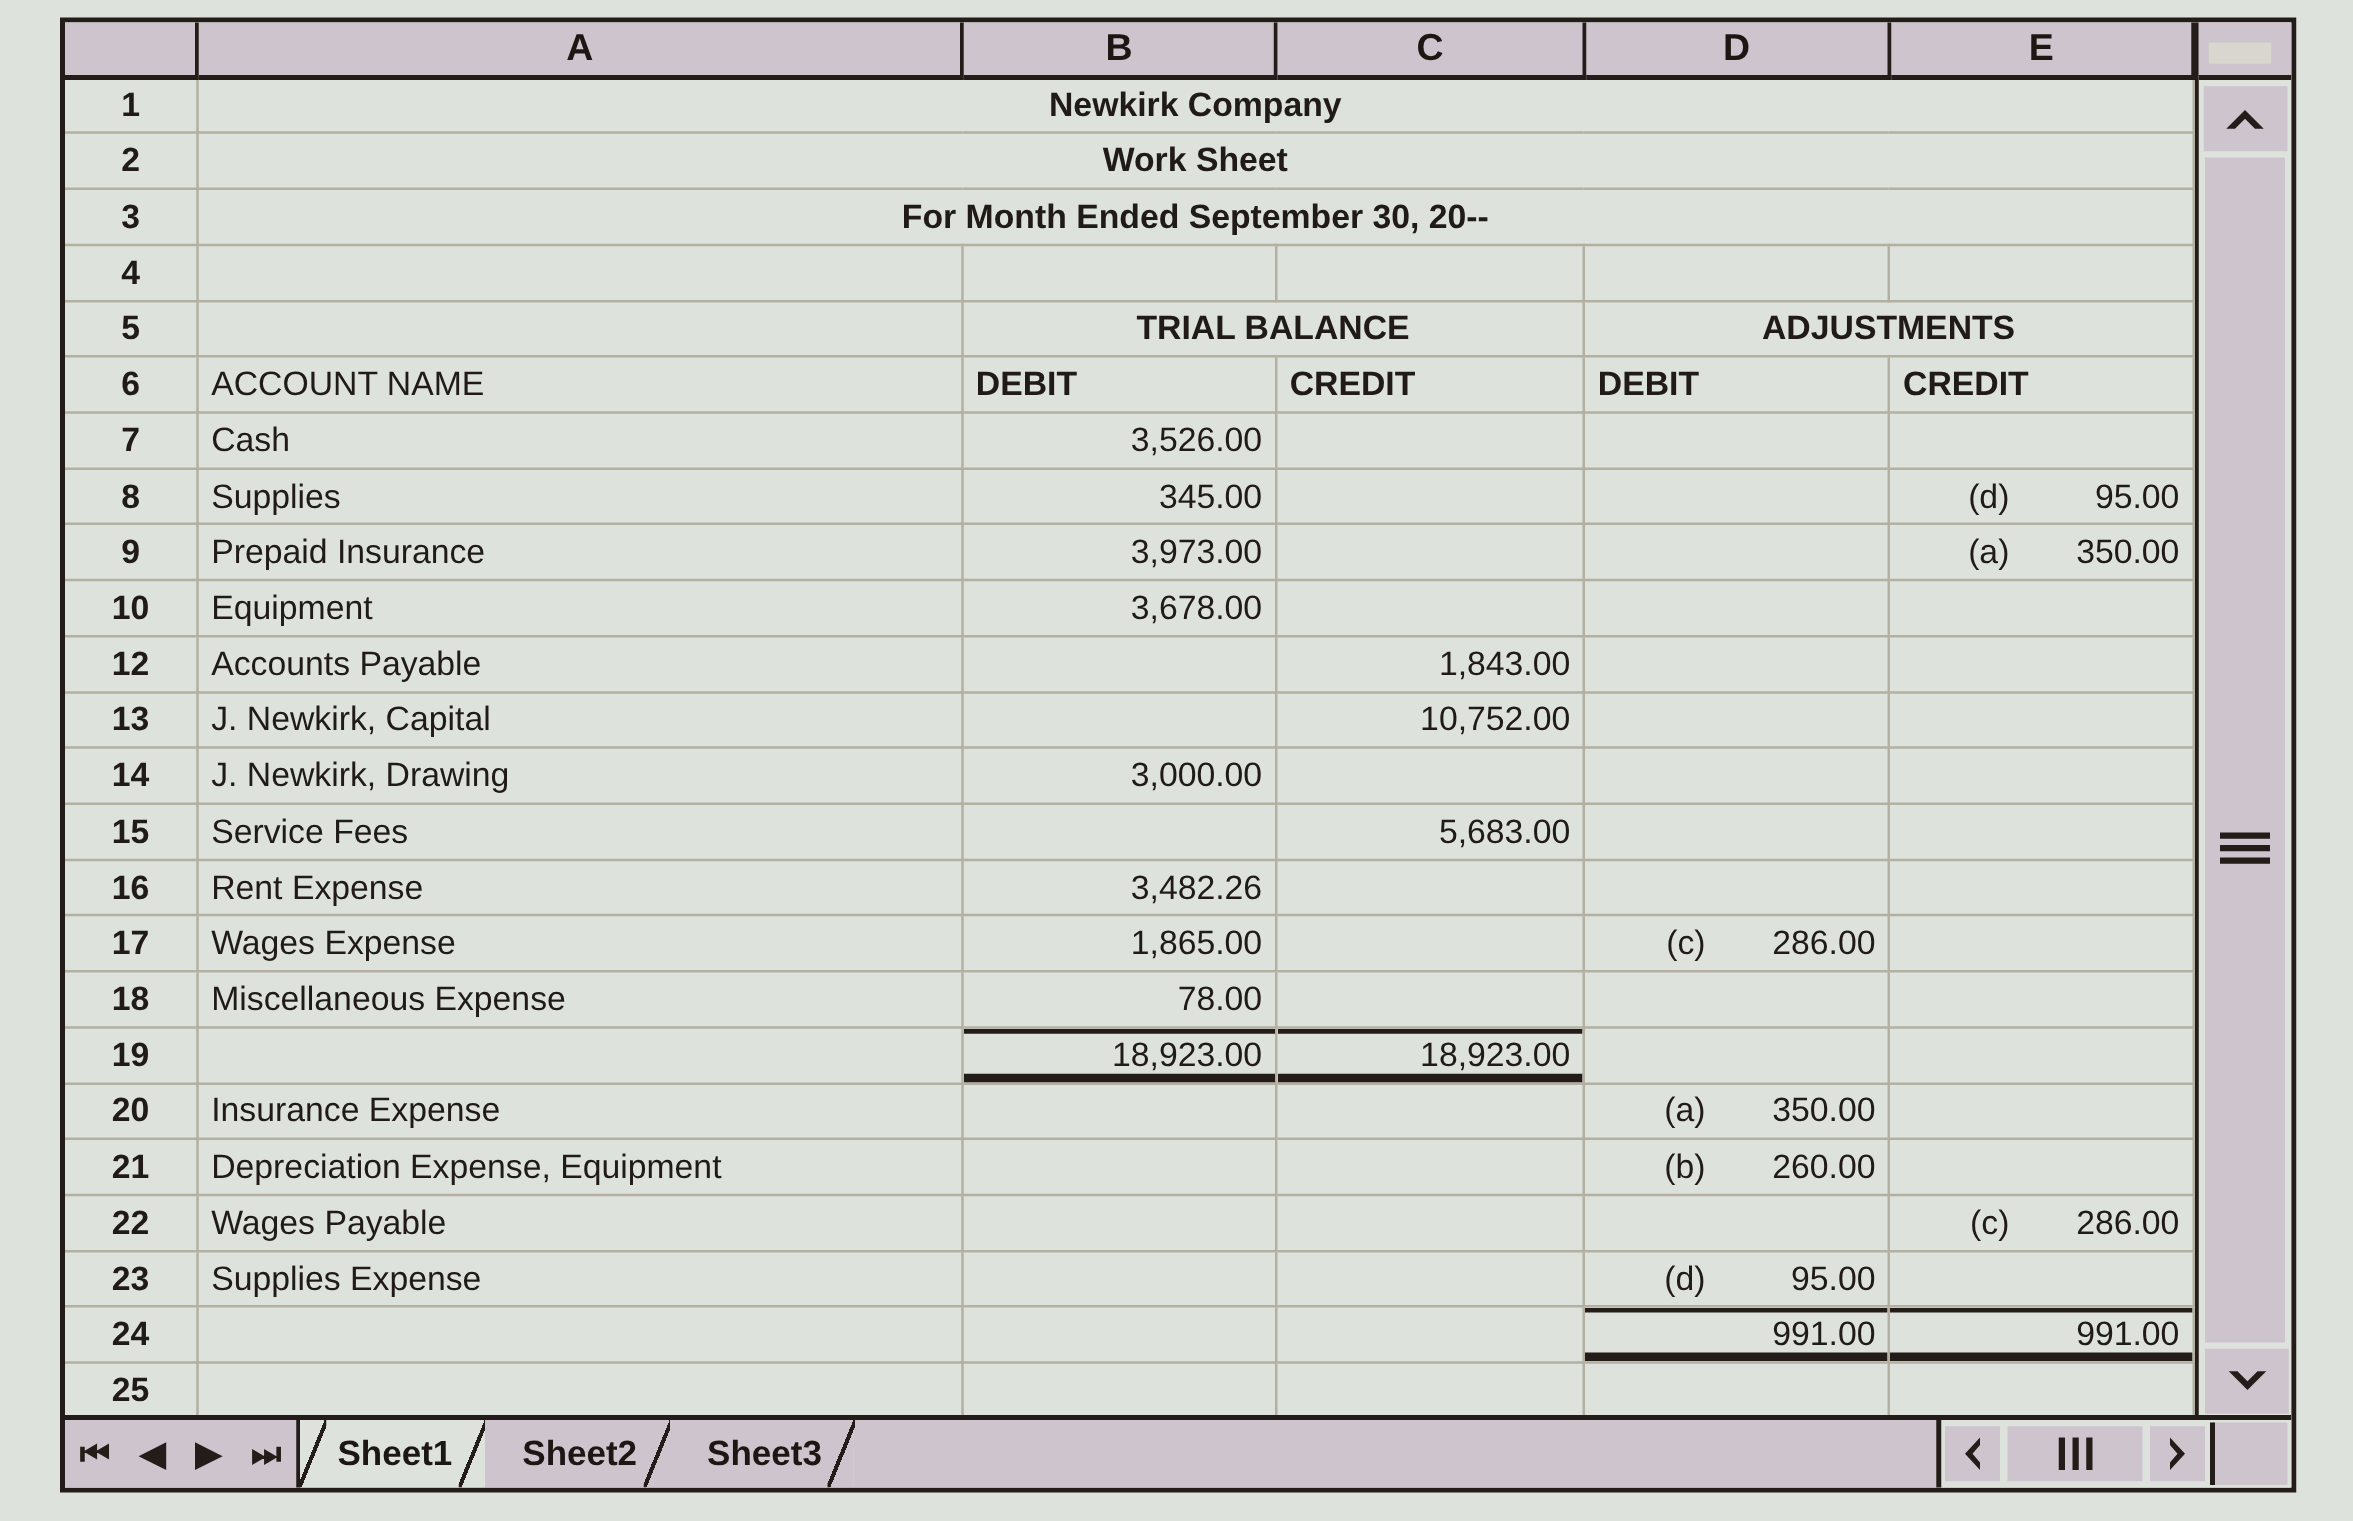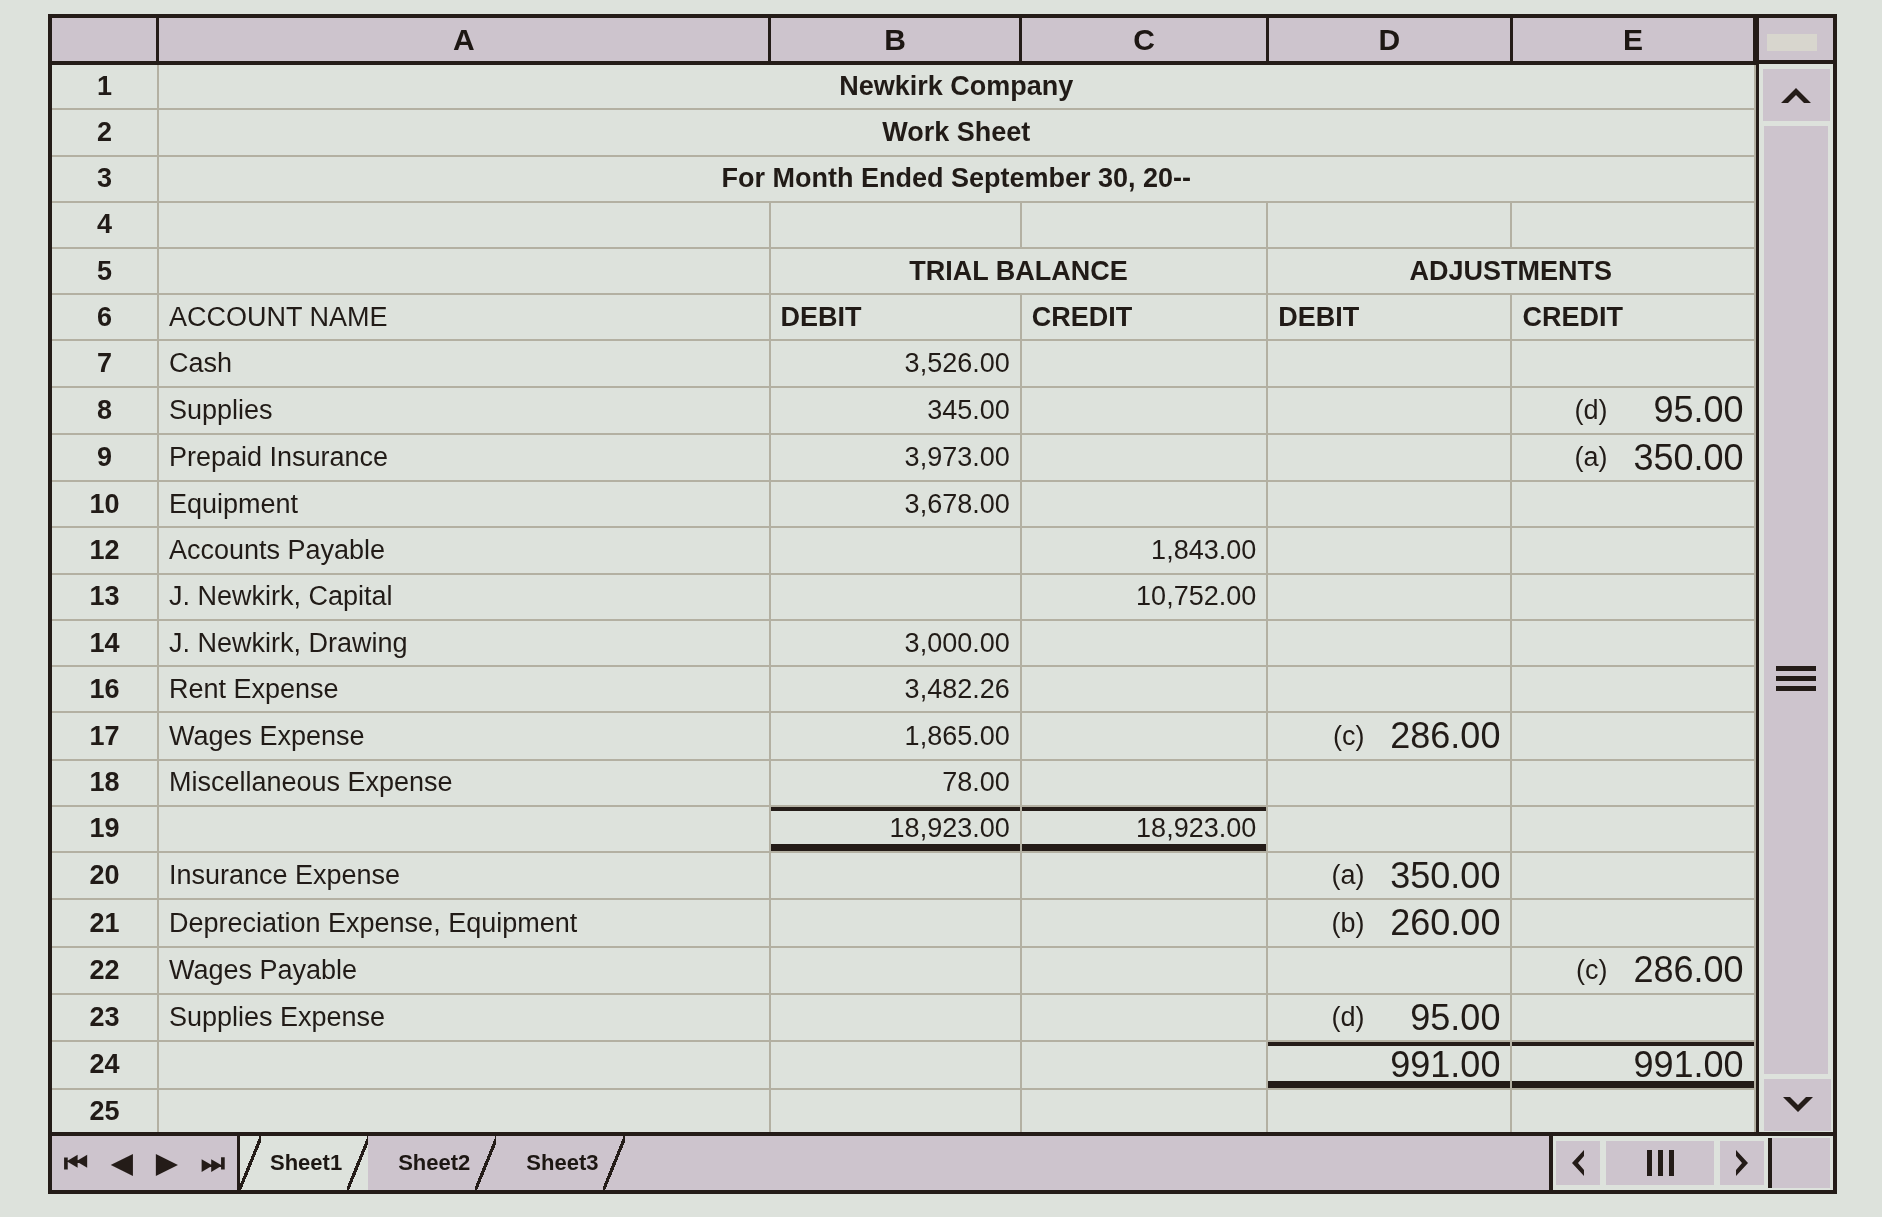--- a/index.html
+++ b/index.html
@@ -119,21 +119,21 @@
 
   
   .adj {
     display: flex;
     justify-content: flex-end;
     align-items: center;
     height: 100%;
     gap: 18px;
   }
   .adj .ref { font-size: 27px; }
-  .adj .amt { font-size: 36px; min-width: 118px; text-align: right; }
+  .adj .amt { font-size: 27px; min-width: 118px; text-align: right; }
 
   
   .vscroll {
     width: 77px;
     flex: 0 0 77px;
     background: #dde2dc;
     border-left: 3px solid #241c18;
     position: relative;
     box-sizing: border-box;
   }
@@ -216,21 +216,21 @@
     align-items: stretch;
     flex: 1 1 auto;
     min-width: 0;
     overflow: hidden;
   }
   .tab {
     position: relative;
     padding: 0 26px 0 30px;
     display: flex;
     align-items: center;
-    font-size: 22px;
+    font-size: 28px;
     font-weight: bold;
     color: #1d1713;
     background: #cdc4cd;
     box-sizing: border-box;
   }
   .tab.active { background: #dde2dc; }
   .tab .slash {
     position: absolute;
     right: -1px; top: 0; bottom: 0;
     width: 22px;
@@ -396,20 +396,28 @@
               <td class="num"></td>
               <td class="num">10,752.00</td>
               <td class="num"></td>
               <td class="num"></td>
             </tr>
             <tr>
               <td class="rownum">14</td>
               <td class="lft">J. Newkirk, Drawing</td>
               <td class="num">3,000.00</td>
               <td class="num"></td>
+              <td class="num"></td>
+              <td class="num"></td>
+            </tr>
+            <tr>
+              <td class="rownum">15</td>
+              <td class="lft">Service Fees</td>
+              <td class="num"></td>
+              <td class="num">5,683.00</td>
               <td class="num"></td>
               <td class="num"></td>
             </tr>
             <tr>
               <td class="rownum">16</td>
               <td class="lft">Rent Expense</td>
               <td class="num">3,482.26</td>
               <td class="num"></td>
               <td class="num"></td>
               <td class="num"></td>

